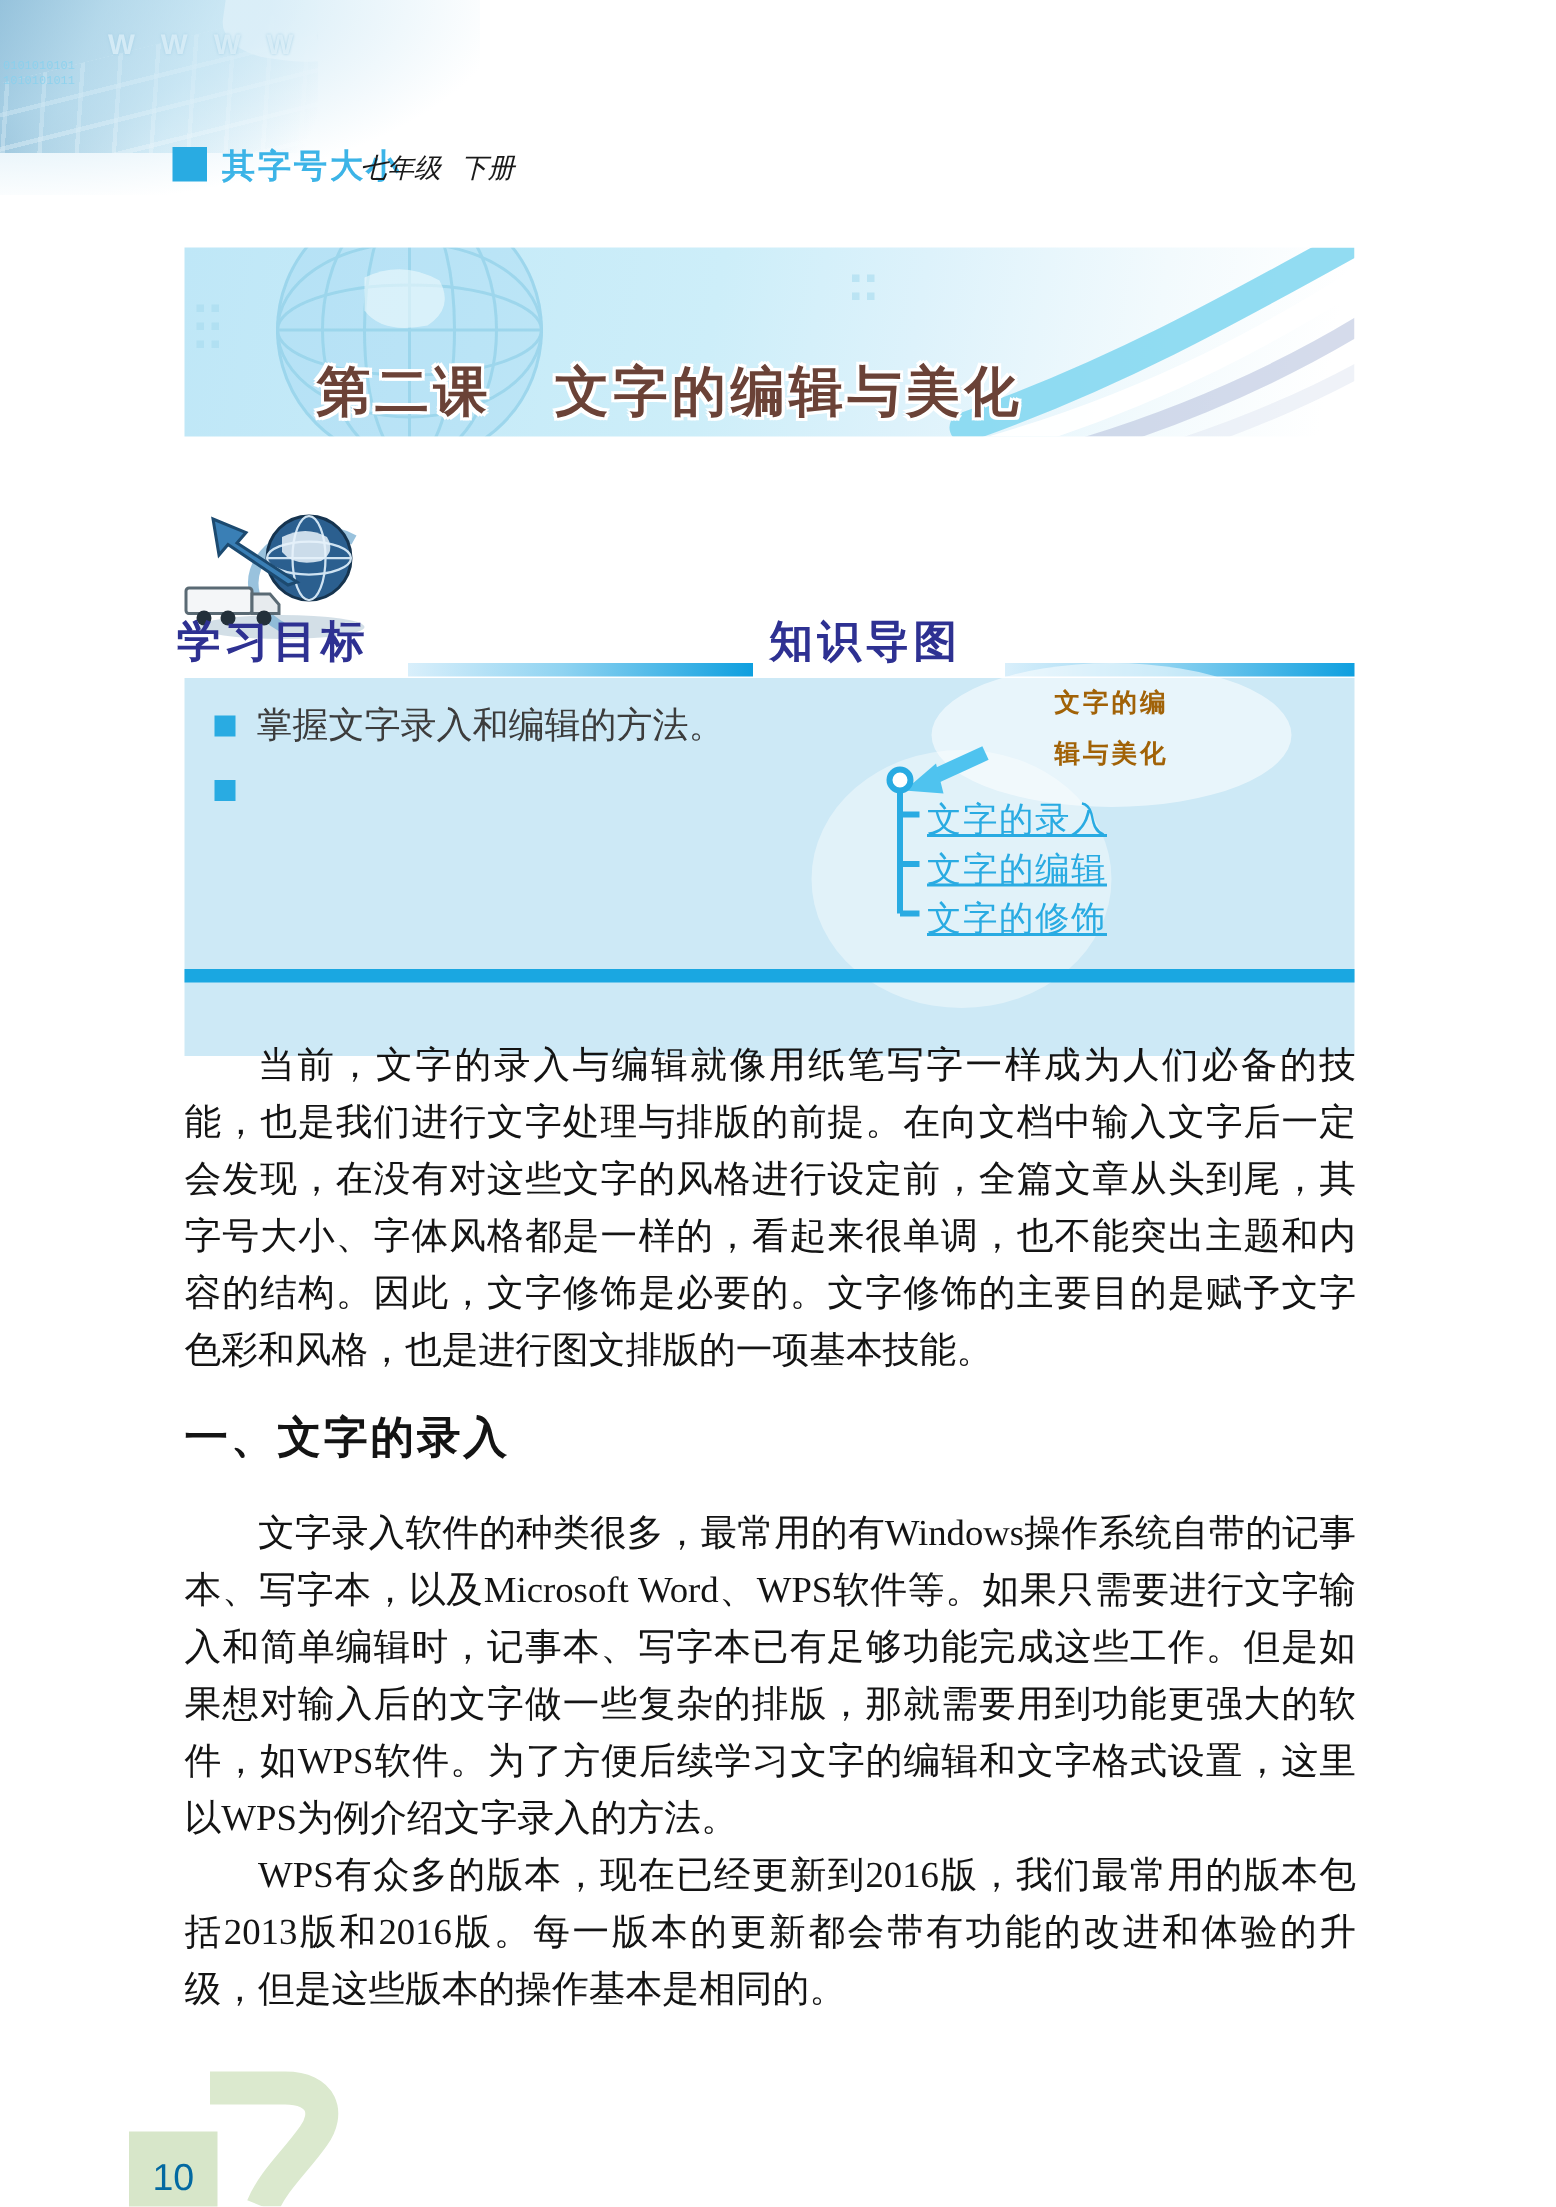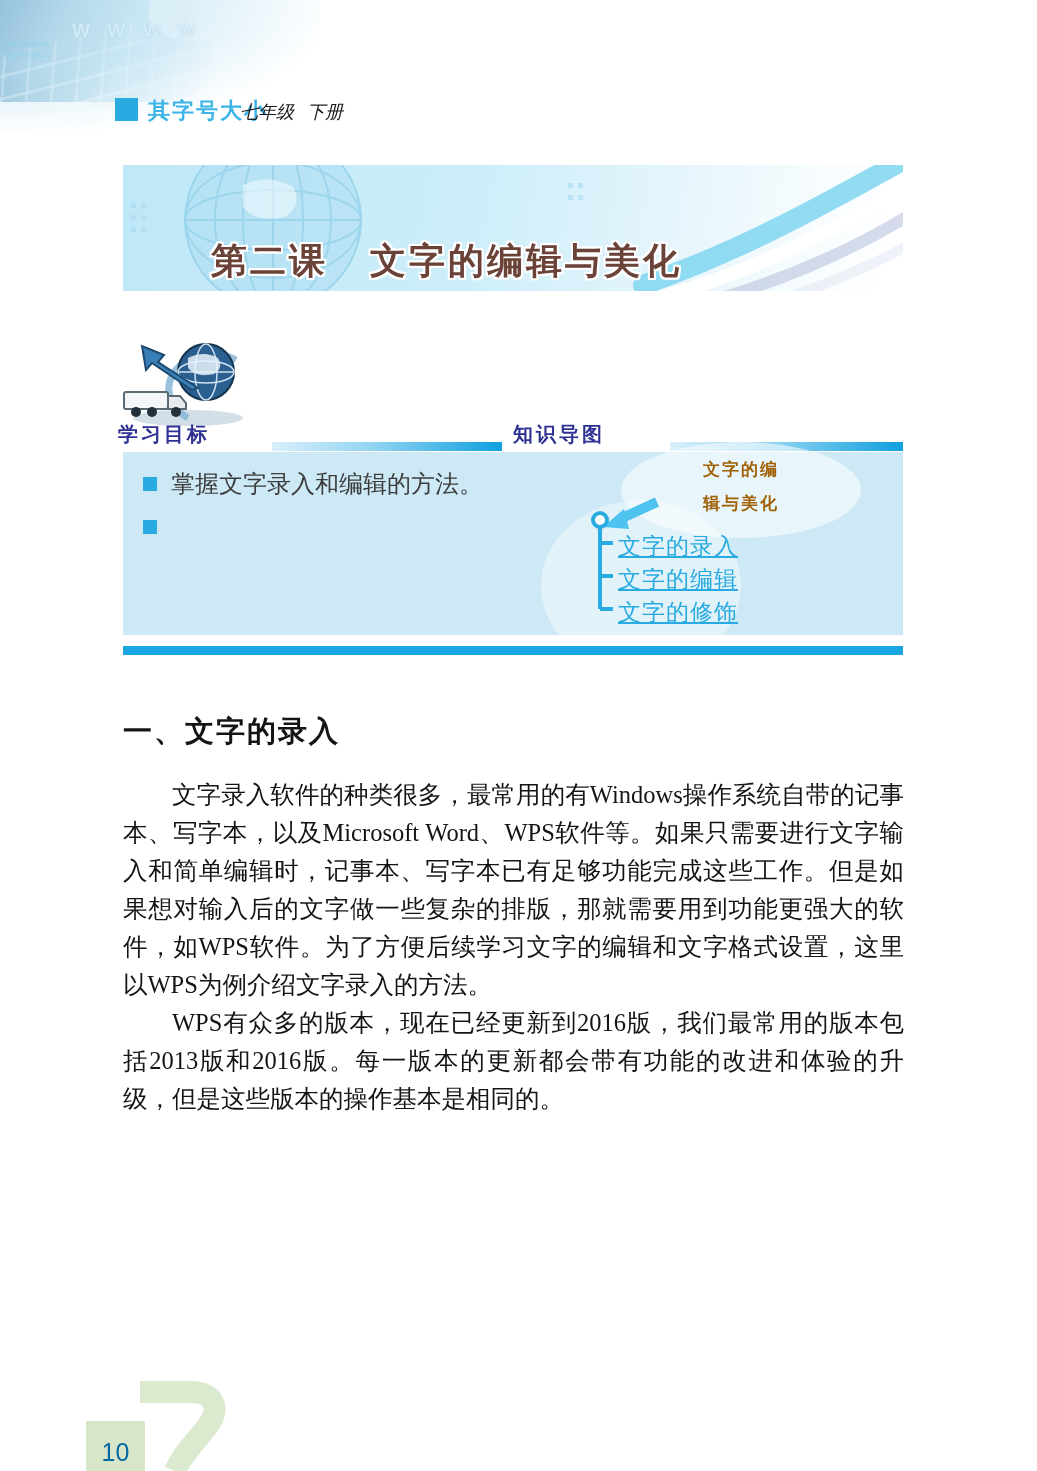--- a/index.html
+++ b/index.html
@@ -84,34 +84,34 @@
       -2px -2px 0 #fff, 2px 2px 0 #fff, -2px 2px 0 #fff, 2px -2px 0 #fff;
     margin-top: 36px;
   }
   .banner-title .gap { display:inline-block; width:42px; }
 
   
   .obj-icon { position:absolute; left:118px; top:330px; width:132px; height:98px; }
 
   
   .sec-heading {
-    position:absolute; top:421px;
+    position:absolute; top:408px;
     font-family:"Liberation Sans", sans-serif; font-weight:bold;
-    font-size:20px; letter-spacing:3px; color:#2e3192; white-space:nowrap;
+    font-size:29px; letter-spacing:3px; color:#2e3192; white-space:nowrap;
   }
   #heading-objectives { left:118px; }
   #heading-map { left:513px; }
   .sec-bar { position:absolute; top:442px; height:9px;
     background:linear-gradient(to right, #d9effb 0%, #8fd3f1 45%, #0e9fdf 100%); }
   #bar-objectives { left:272px; width:230px; }
   #bar-map { left:670px; width:233px; }
 
   
   .panel {
-    position:absolute; left:123px; top:452px; width:780px; height:183px;
+    position:absolute; left:123px; top:452px; width:780px; height:252px;
     background:#cde9f6;
   }
   .panel-bottom-bar {
     position:absolute; left:123px; top:646px; width:780px; height:9px;
     background:#1aa7e1;
   }
   .obj-list { position:absolute; left:20px; top:10px; width:400px; list-style:none; }
   .obj-item { display:flex; align-items:flex-start;
     font-family:"Liberation Sans", sans-serif; font-size:24px; line-height:43px;
     color:#3c3c3c; }
@@ -280,20 +280,21 @@
 
   <div class="km-root"><span>文字的编</span><br><span>辑与美化</span></div>
 
   <div class="km-branch" id="km-branch-0">文字的录入</div>
   <div class="km-branch" id="km-branch-1">文字的编辑</div>
   <div class="km-branch" id="km-branch-2">文字的修饰</div>
 </div>
 <div class="panel-bottom-bar"></div>
 
 <div class="body-text">
+  <p>当前，文字的录入与编辑就像用纸笔写字一样成为人们必备的技能，也是我们进行文字处理与排版的前提。在向文档中输入文字后一定会发现，在没有对这些文字的风格进行设定前，全篇文章从头到尾，其字号大小、字体风格都是一样的，看起来很单调，也不能突出主题和内容的结构。因此，文字修饰是必要的。文字修饰的主要目的是赋予文字色彩和风格，也是进行图文排版的一项基本技能。</p>
   <h2>一、文字的录入</h2>
   <p>文字录入软件的种类很多，最常用的有Windows操作系统自带的记事本、写字本，以及Microsoft Word、WPS软件等。如果只需要进行文字输入和简单编辑时，记事本、写字本已有足够功能完成这些工作。但是如果想对输入后的文字做一些复杂的排版，那就需要用到功能更强大的软件，如WPS软件。为了方便后续学习文字的编辑和文字格式设置，这里以WPS为例介绍文字录入的方法。</p>
   <p>WPS有众多的版本，现在已经更新到2016版，我们最常用的版本包括2013版和2016版。每一版本的更新都会带有功能的改进和体验的升级，但是这些版本的操作基本是相同的。</p>
 </div>
 
 <div class="page-num-box">10</div>
 <svg class="green-swoosh" width="125" height="96" viewBox="0 0 125 96">
   <path d="M0,17 L50,17 C75,17 80,34 69,49 C57,66 42,79 35,96" fill="none" stroke="#dbe9ce" stroke-width="22"></path>
 </svg>
 

